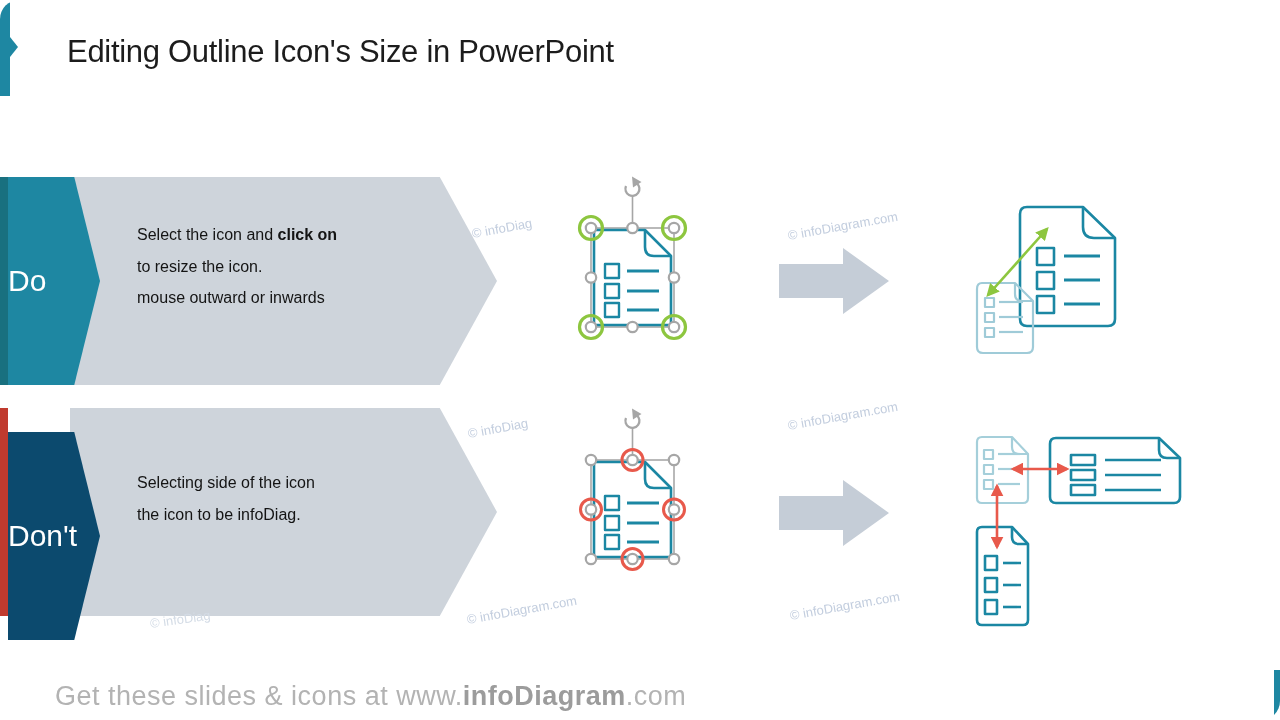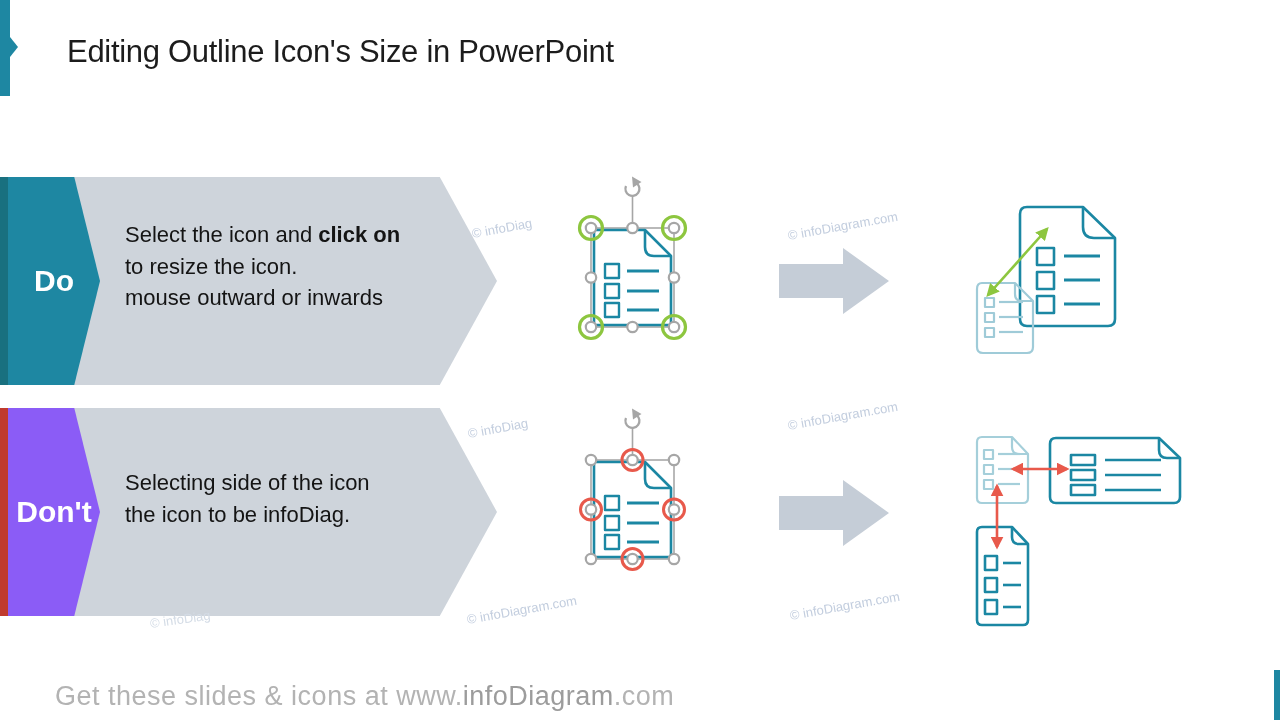--- a/index.html
+++ b/index.html
@@ -1,55 +1,55 @@
 <!DOCTYPE html>
 <html><head>
 <meta charset="utf-8">
 <style>
   html,body { margin:0; padding:0; background:#fff; }
   .slide {
     position:relative; width:1280px; height:720px; background:#ffffff;
-    font-family:"Liberation Sans", sans-serif; overflow:hidden;
+    font-family:"Liberation Sans", sans-serif; overflow:hidden;border-radius:19px;
   }
   
   .accent-bar-tl { position:absolute; left:0; top:0; width:10px; height:96px; background:#1E87A2; }
   .accent-tri-tl { position:absolute; left:10px; top:37px; width:0; height:0;
     border-top:10px solid transparent; border-bottom:10px solid transparent; border-left:8px solid #1E87A2; }
   .accent-bar-br { position:absolute; right:0; bottom:0; width:6px; height:50px; background:#1E87A2; }
 
   .title { position:absolute; left:67px; top:34px; font-size:31px; color:#1c1c1c; letter-spacing:-0.3px; white-space:nowrap; }
 
   .banner { position:absolute; left:70px; width:427px; height:208px; background:#CED4DB;
     clip-path:polygon(0 0, 86.6% 0, 100% 50%, 86.6% 100%, 0 100%); }
   .banner.do { top:177px; }
   .banner.dont { top:408px; }
 
   .strip { position:absolute; left:0; width:8px; height:208px; }
   .strip.do { top:177px; background:#19707F; }
   .strip.dont { top:408px; background:#C03A2E; }
 
   .pent { position:absolute; left:8px; width:92px; height:208px; color:#fff; font-size:30px;
-    display:flex; align-items:center; justify-content:center;
-    clip-path:polygon(0 0, 72% 0, 100% 50%, 72% 100%, 0 100%);font-weight:bold; }
+    display:flex; align-items:center; justify-content:flex-start;
+    clip-path:polygon(0 0, 72% 0, 100% 50%, 72% 100%, 0 100%); }
   .pent.do { top:177px; background:#1E87A2; }
-  .pent.dont { top:408px; background:#8b5cf6; }
-
-  .banner-text { position:absolute; font-size:22px; line-height:31.5px; color:#141414; }
+  .pent.dont { top:432px; background:#0c4a6e; }
+
+  .banner-text { position:absolute; font-size:16px; line-height:31.5px; color:#141414;margin-left:12px; }
   .banner-text.do { left:125px; top:219px; }
   .banner-text.dont { left:125px; top:467px; }
   .banner-text b { font-weight:bold; }
 
   .abs { position:absolute; overflow:visible; }
 
   .watermark { position:absolute; font-size:13px; color:#C2CDDE; white-space:nowrap;
     transform:rotate(-10deg); transform-origin:left center; }
   .watermark.light { color:#D4DCE6; }
 
   .footer { position:absolute; left:55px; top:681px; font-size:27px; color:#B3B3B3; letter-spacing:0.5px; white-space:nowrap; }
-  .footer b { color:#9C9C9C; font-weight:normal; }
+  .footer b { color:#9C9C9C; font-weight:bold; }
 </style>
 </head>
 <body>
 
 <div class="slide">
 
   <div class="accent-bar-tl"></div>
   <div class="accent-tri-tl"></div>
   <div class="accent-bar-br"></div>
 

